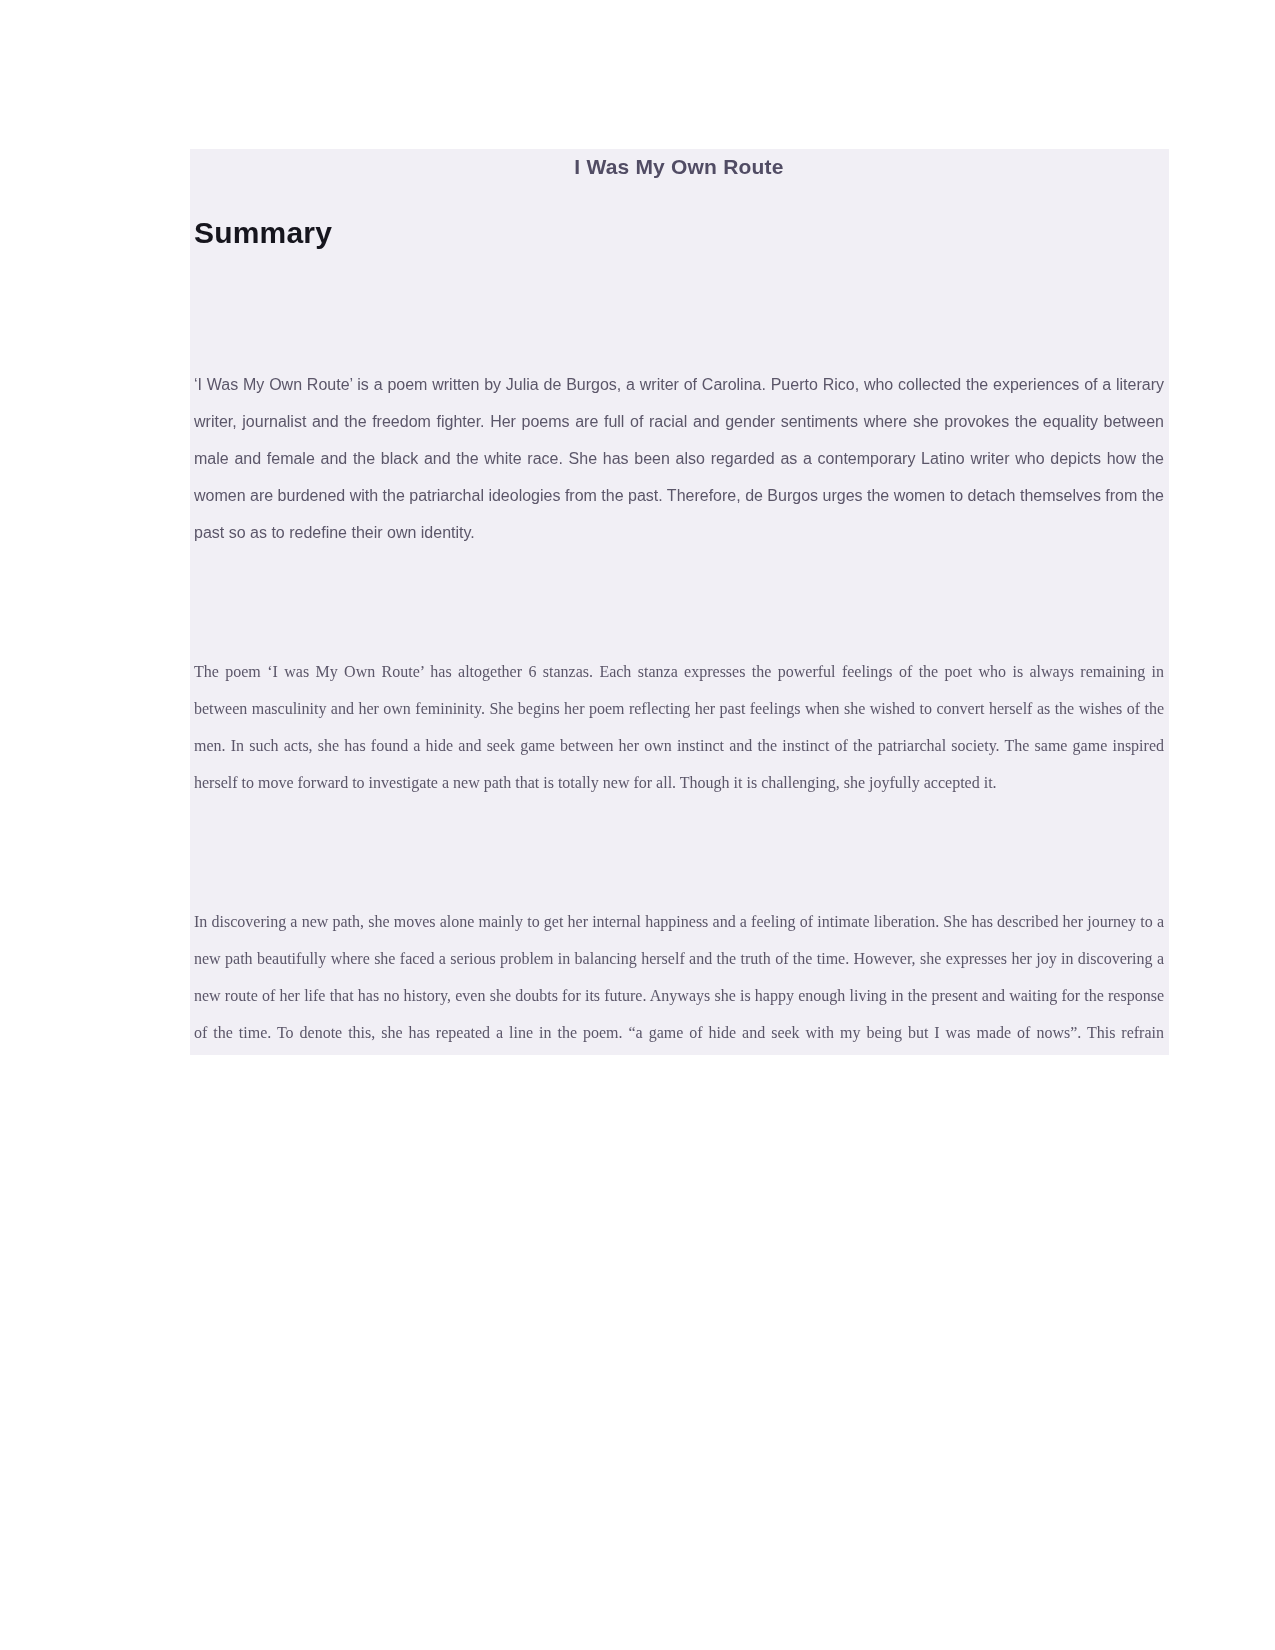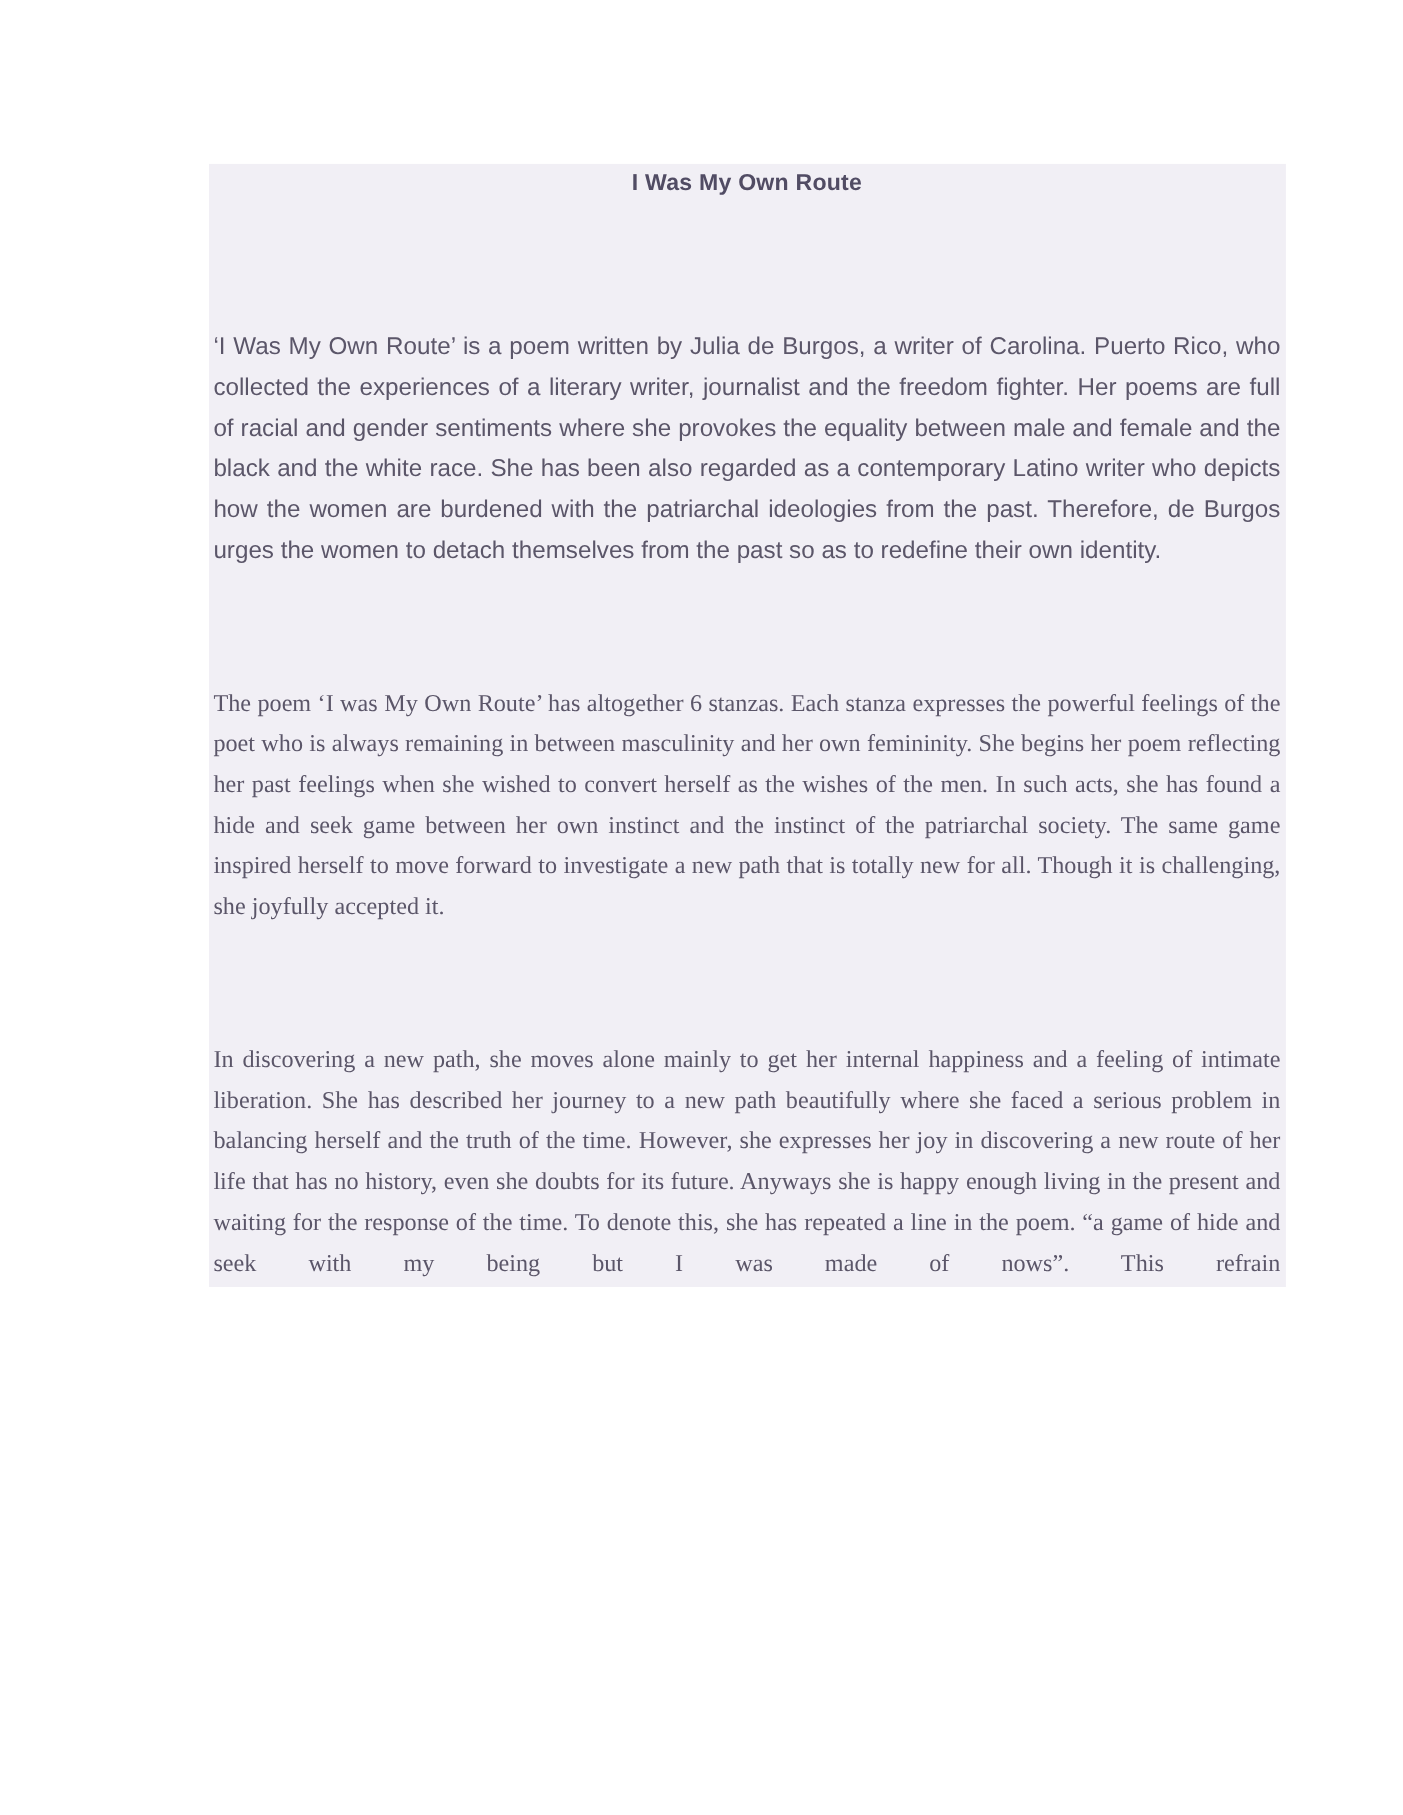--- a/index.html
+++ b/index.html
@@ -35,21 +35,21 @@
   .summary-heading {
     margin: 35px 0 0 0;
     font-size: 30px;
     line-height: 35px;
     font-weight: 700;
     color: #16151d;
     letter-spacing: 0.2px;
   }
   .para {
     margin: 0;
-    font-size: 22px;
+    font-size: 16px;
     line-height: 37px;
     color: #5b5669;
     text-align: justify;
   }
   .para-first {
     margin-top: 116px;
   }
   .para-mid {
     margin-top: 102px;
     font-family: Liberation Serif, serif;
@@ -58,19 +58,20 @@
     
     text-align-last: justify;
   }
 </style>
 </head>
 <body>
 
 <div class="content-block">
   <div class="doc-title">I Was My Own Route</div>
 
+  <h1 class="summary-heading">Summary</h1>
 
   <p class="para para-first">‘I Was My Own Route’ is a poem written by Julia de Burgos, a writer of Carolina. Puerto Rico, who collected the experiences of a literary writer, journalist and the freedom fighter. Her poems are full of racial and gender sentiments where she provokes the equality between male and female and the black and the white race. She has been also regarded as a contemporary Latino writer who depicts how the women are burdened with the patriarchal ideologies from the past. Therefore, de Burgos urges the women to detach themselves from the past so as to redefine their own identity.</p>
 
   <p class="para para-mid">The poem ‘I was My Own Route’ has altogether 6 stanzas. Each stanza expresses the powerful feelings of the poet who is always remaining in between masculinity and her own femininity. She begins her poem reflecting her past feelings when she wished to convert herself as the wishes of the men. In such acts, she has found a hide and seek game between her own instinct and the instinct of the patriarchal society. The same game inspired herself to move forward to investigate a new path that is totally new for all. Though it is challenging, she joyfully accepted it.</p>
 
   <p class="para para-mid para-cutoff">In discovering a new path, she moves alone mainly to get her internal happiness and a feeling of intimate liberation. She has described her journey to a new path beautifully where she faced a serious problem in balancing herself and the truth of the time. However, she expresses her joy in discovering a new route of her life that has no history, even she doubts for its future. Anyways she is happy enough living in the present and waiting for the response of the time. To denote this, she has repeated a line in the poem. “a game of hide and seek with my being but I was made of nows”. This refrain</p>
 </div>
 
 </body></html>

